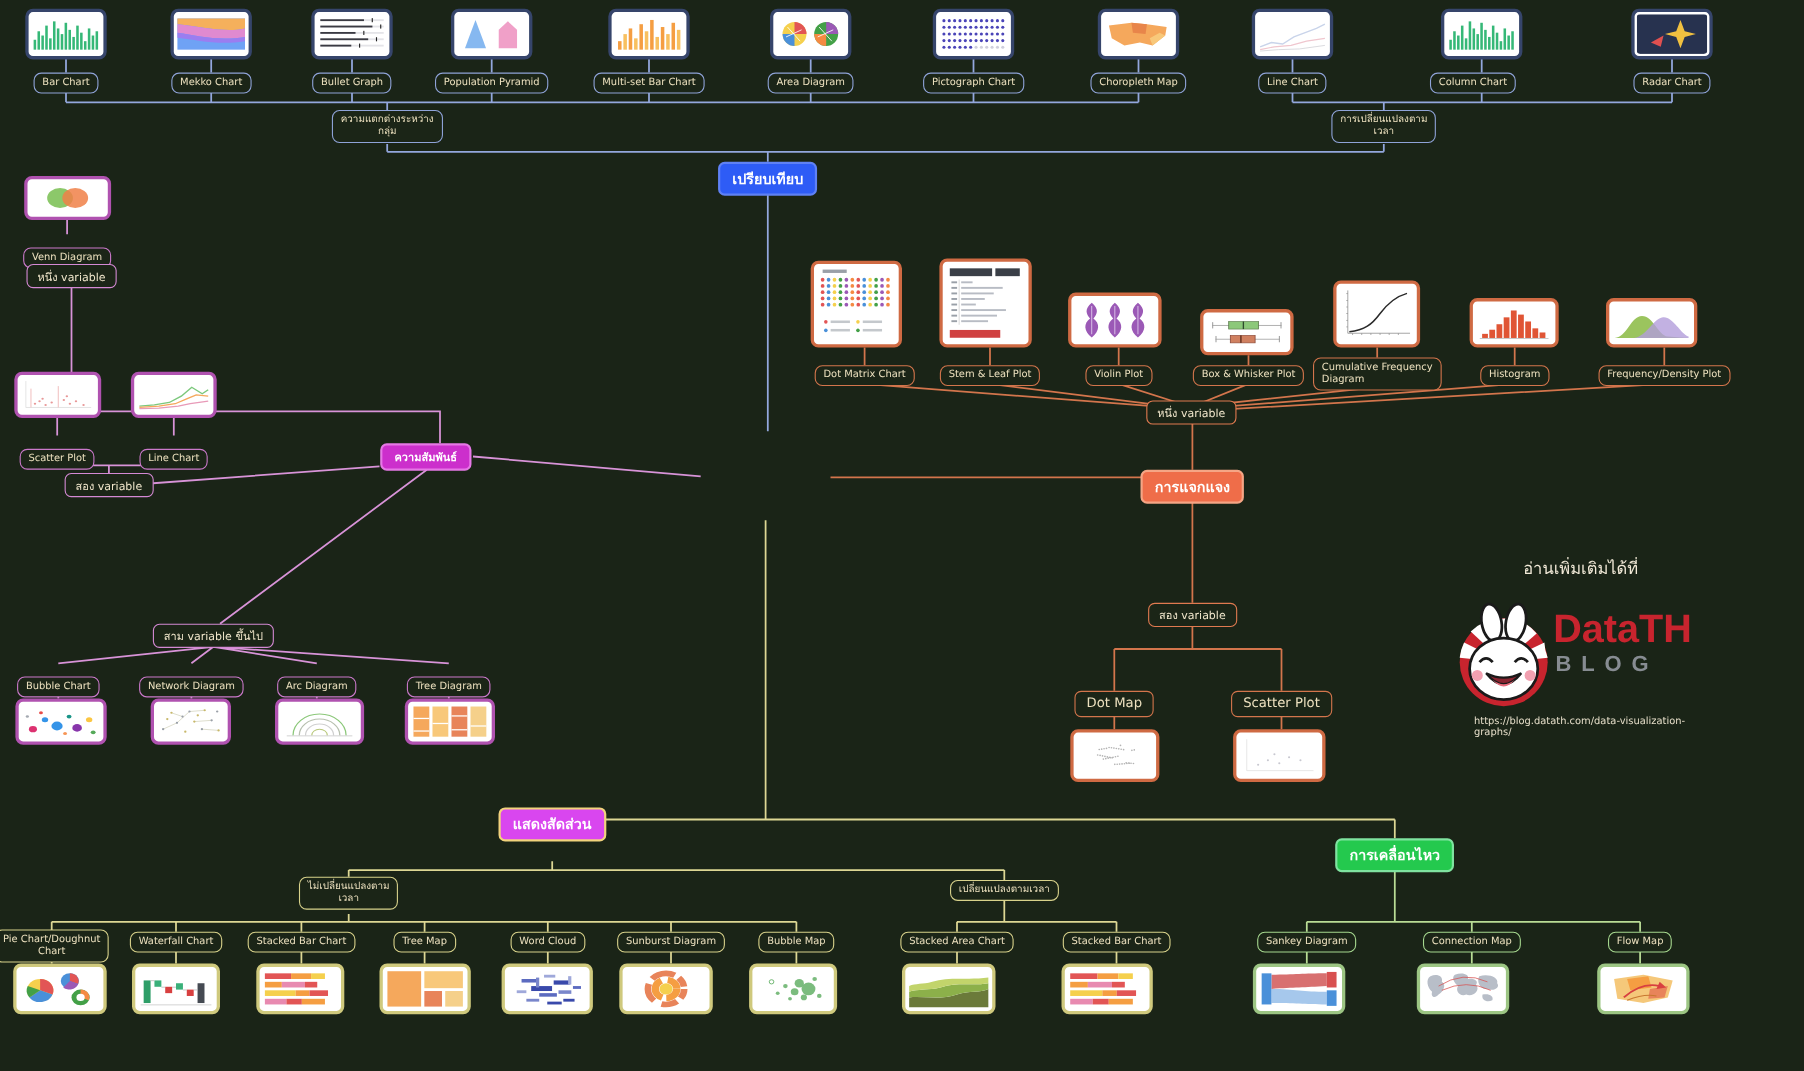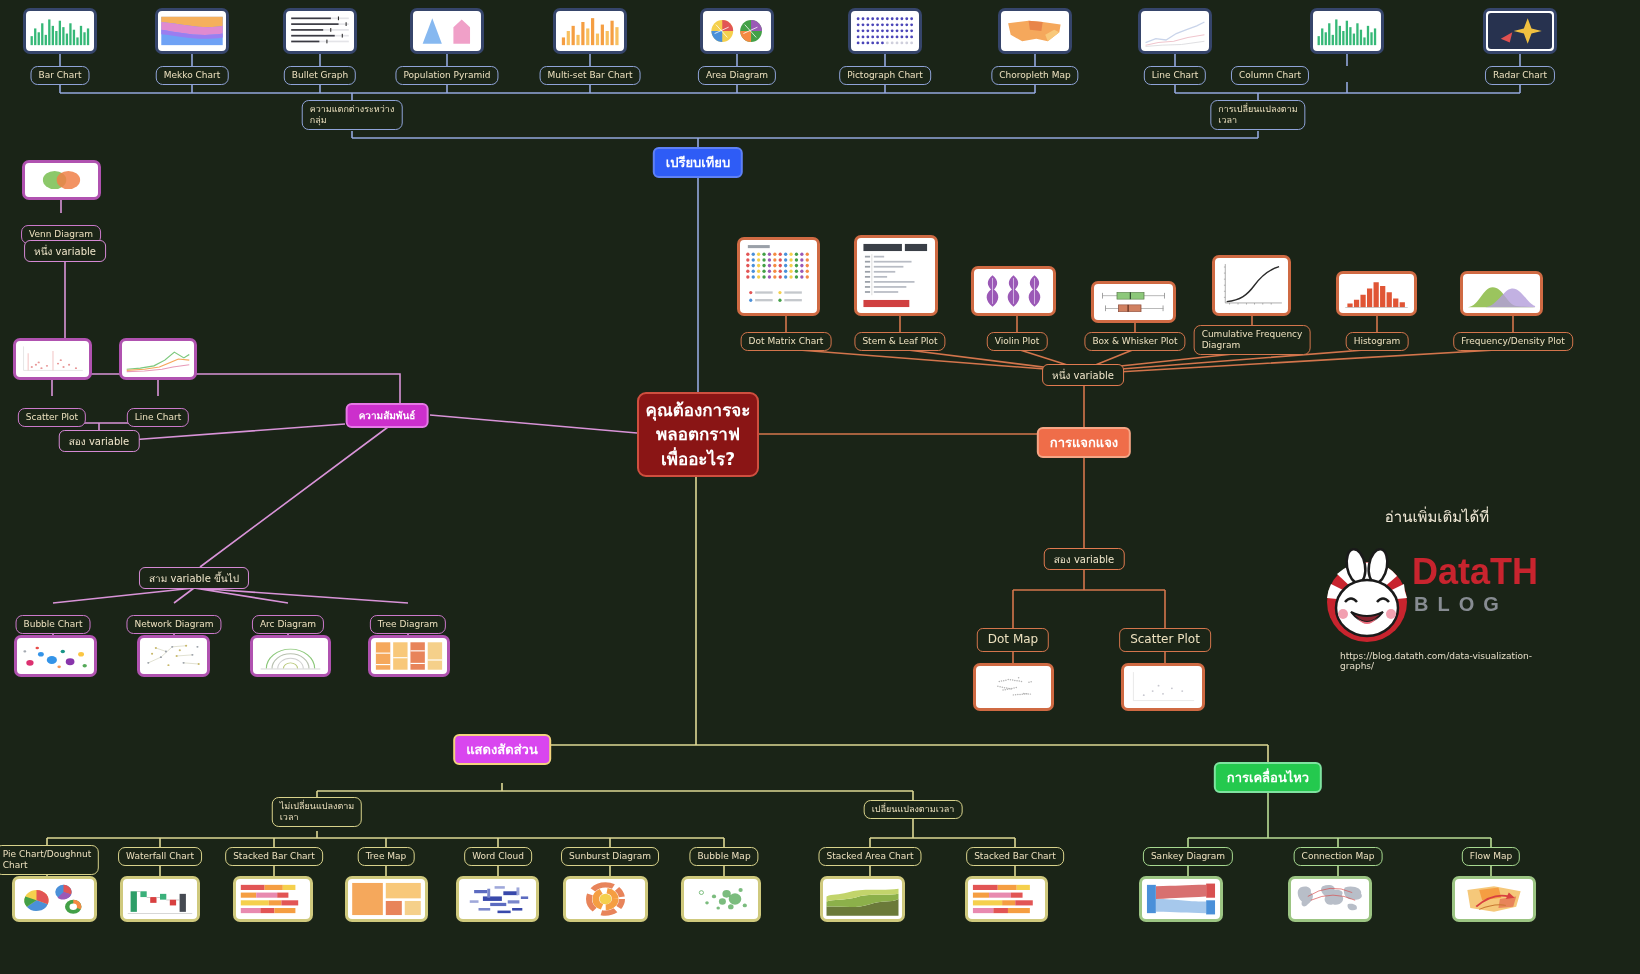--- a/index.html
+++ b/index.html
@@ -9,21 +9,21 @@
   .frame{position:absolute;z-index:1;background:#fff;border:3px solid #36456b;border-radius:7px;
          padding:2px;box-sizing:border-box;overflow:hidden;}
   .frame svg{display:block;border-radius:3px;}
   .f-blue{border-color:#36456b;}
   .f-mag{border-color:#b052b0;}
   .f-org{border-color:#cf6a43;}
   .f-yel{border-color:#cfc97d;}
   .f-grn{border-color:#9cc583;}
   .tag{position:absolute;transform:translateX(-50%);z-index:2;
        font-size:9px;color:#ede1bf;background:#1b2517;border:1.5px solid #8fa3d8;border-radius:7px;
-       padding:2.5px 7px;white-space:pre-line;text-align:left;line-height:1.3;}
+       padding:2.5px 7px;white-space:pre-line;text-align:center;line-height:1.3;}
   .t-blue{border-color:#8fa3d8;}
   .t-mag{border-color:#cb79cb;margin-top:12px;}
   .t-org{border-color:#d3754c;}
   .t-yel{border-color:#d8d28b;}
   .t-grn{border-color:#a6d88f;}
   .tag-lg{font-size:12px;padding:3px 10px;border-radius:6px;}
   .varnode{position:absolute;transform:translateX(-50%);z-index:2;font-size:10px;color:#f0e6cb;
        background:#1b2517;border:1.6px solid;border-radius:6px;padding:2.5px 9px;white-space:nowrap;}
   .v-mag{border-color:#d489d4;}
   .v-org{border-color:#e07a50;}
@@ -49,23 +49,20 @@
 <div id="canvas">
 
   <svg id="wires" width="1640" height="974">
     <path fill="none" stroke="#93a7dd" stroke-width="1.6" d="M60 52 V66 M60 82 V93 M192 52 V66 M192 82 V93 M320 52 V66 M320 82 V93 M447 52 V66 M447 82 V93 M590 52 V66 M590 82 V93 M737 52 V66 M737 82 V93 M885 52 V66 M885 82 V93 M1035 52 V66 M1035 82 V93 M1175 52 V66 M1175 82 V93 M1347 52 V66 M1347 82 V93 M1520 52 V66 M1520 82 V93 M60 93 H1035 M1175 93 H1520 M352 93 V100 M352 131 V138 M1258 93 V100 M1258 131 V138 M352 138 H1258 M698 138 V147 M698 170 V392"></path>
     <path fill="none" stroke="#d893d8" stroke-width="1.6" d="M61 199 V213 M61 229 V240 M65 259 V374 H400 V403 M52 380 V396 M52 412 V423 M158 380 V396 M158 412 V423 M52 423 H158 M99 423 V430 M130 440 L345 424 M430 415 L637 433 M388 427 L200 567 M194 588 L53 603 M194 588 L174 603 M194 588 L288 603 M194 588 L408 603 M53 620 V635 M174 620 V635 M288 620 V635 M408 620 V635"></path>
     <path fill="none" stroke="#d3754c" stroke-width="1.6" d="M755 434 H1046 M1084 427 V384 M1083 372 L786 349 M1083 372 L900 349 M1083 370 L1017 349 M1083 370 L1135 349 M1083 370 L1252 352 M1083 372 L1377 349 M1083 374 L1513 349 M786 332 V316 M900 332 V316 M1017 332 V316 M1135 332 V323 M1252 325 V316 M1377 332 V316 M1513 332 V316 M1084 451 V548 M1084 568 V590 M1013 590 H1165 M1013 590 V628 M1165 590 V628 M1013 648 V663 M1165 648 V663"></path>
     <path fill="none" stroke="#ddd794" stroke-width="1.6" d="M696 473 V745 M502 745 H1268 M502 745 V762 M1268 745 V762 M502 783 V791 M317 791 H913 M317 791 V797 M913 791 V800 M317 831 V838 M47 838 H724 M47 838 V847 M160 838 V847 M274 838 V847 M386 838 V847 M498 838 V847 M610 838 V847 M724 838 V847 M47 872 V876 M160 864 V876 M274 864 V876 M386 864 V876 M498 864 V876 M610 864 V876 M724 864 V876 M913 818 V838 M870 838 H1015 M870 838 V847 M1015 838 V847 M870 864 V876 M1015 864 V876"></path>
     <path fill="none" stroke="#b9dc95" stroke-width="1.6" d="M1268 783 V838 M1188 838 H1491 M1188 838 V847 M1338 838 V847 M1491 838 V847 M1188 864 V876 M1338 864 V876 M1491 864 V876"></path>
   </svg>
 
-  <div class="center-box">คุณต้องการจะ
-พลอตกราฟ
-เพื่ออะไร?</div>
 
   <div class="frame f-blue" style="left:23px;top:8px;width:74px;height:46px">
       <svg viewBox="0 0 100 56" width="100%" height="100%" preserveAspectRatio="none">
         <rect x="4" y="36" width="3.6" height="14" fill="#35b877"></rect>
         <rect x="9.5" y="24" width="3.6" height="26" fill="#35b877"></rect>
         <rect x="15" y="30" width="3.6" height="20" fill="#35b877"></rect>
         <rect x="20.5" y="16" width="3.6" height="34" fill="#35b877"></rect>
         <rect x="26" y="34" width="3.6" height="16" fill="#35b877"></rect>
         <rect x="31.5" y="10" width="3.6" height="40" fill="#35b877"></rect>
         <rect x="37" y="20" width="3.6" height="30" fill="#35b877"></rect>
@@ -251,21 +248,21 @@
 
   <div class="tag t-blue" style="left:60px;top:66px">Bar Chart</div>
   <div class="tag t-blue" style="left:192px;top:66px">Mekko Chart</div>
   <div class="tag t-blue" style="left:320px;top:66px">Bullet Graph</div>
   <div class="tag t-blue" style="left:447px;top:66px">Population Pyramid</div>
   <div class="tag t-blue" style="left:590px;top:66px">Multi-set Bar Chart</div>
   <div class="tag t-blue" style="left:737px;top:66px">Area Diagram</div>
   <div class="tag t-blue" style="left:885px;top:66px">Pictograph Chart</div>
   <div class="tag t-blue" style="left:1035px;top:66px">Choropleth Map</div>
   <div class="tag t-blue" style="left:1175px;top:66px">Line Chart</div>
-  <div class="tag t-blue" style="left:1270px;top:66px">Column Chart</div>
+  <div class="tag t-blue" style="left:1339px;top:66px">Column Chart</div>
   <div class="tag t-blue" style="left:1520px;top:66px">Radar Chart</div>
 
   <div class="tag t-blue" style="left:352px;top:100px">ความแตกต่างระหว่าง
 กลุ่ม</div>
   <div class="tag t-blue" style="left:1258px;top:100px">การเปลี่ยนแปลงตาม
 เวลา</div>
   <div class="node" style="left:698px;top:147px;background:#2e5cf6;border-color:#5f81f5">เปรียบเทียบ</div>
 
   <div class="frame f-mag" style="left:22px;top:160px;width:79px;height:40px">
       <svg viewBox="0 0 100 56" width="100%" height="100%" preserveAspectRatio="none">

